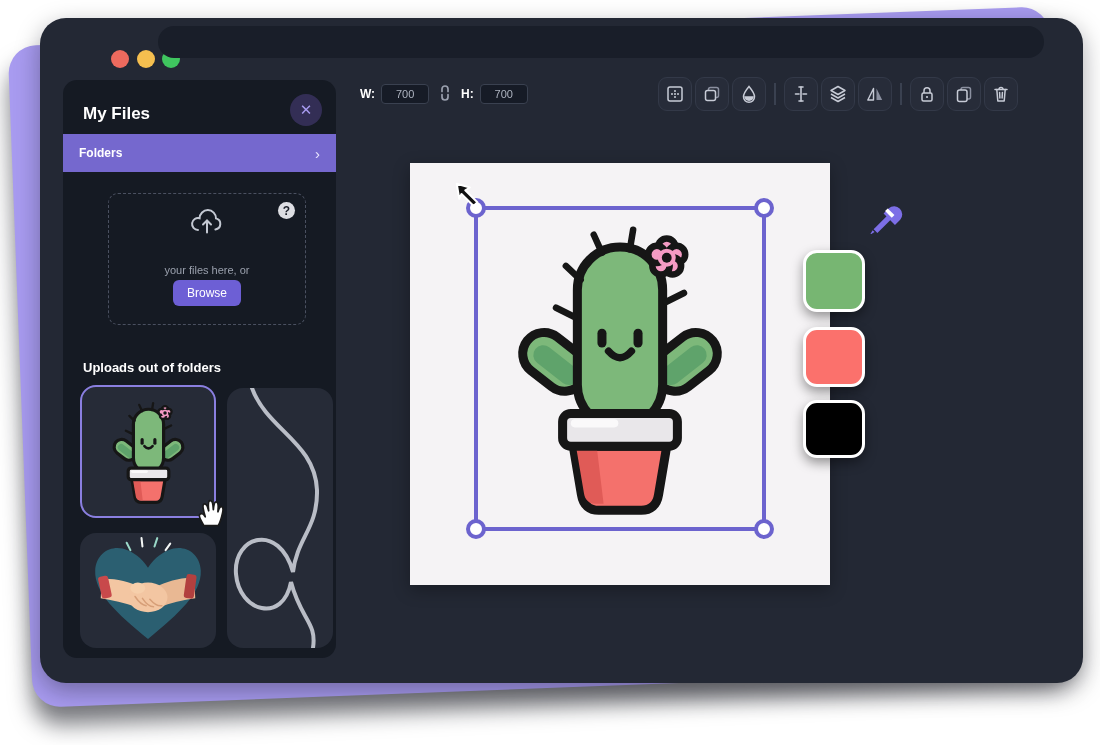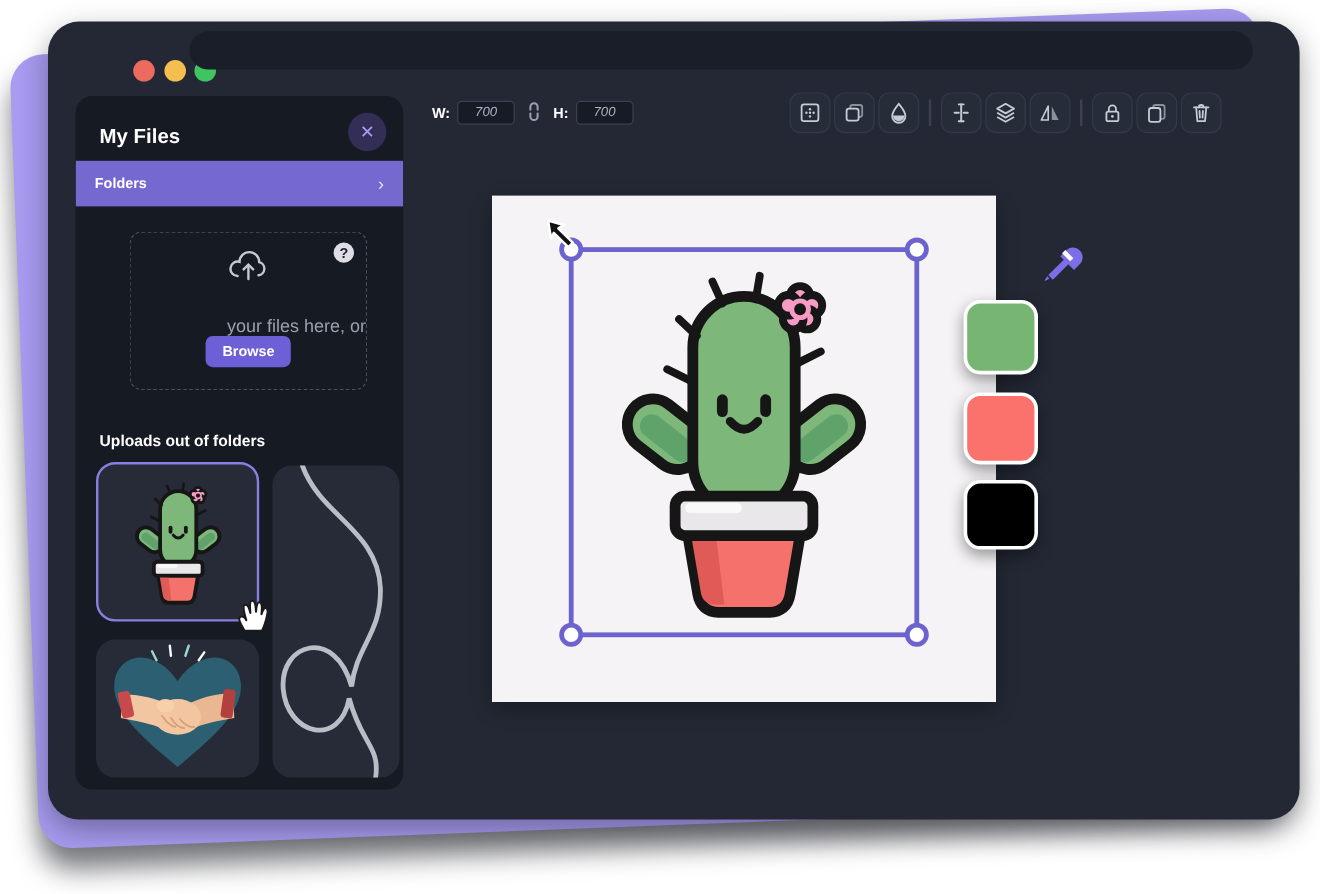--- a/index.html
+++ b/index.html
@@ -34,37 +34,37 @@
   .folders-chevron { color:#E8E5FF; font-size:15px; }
 
   .dropzone { position:absolute; left:45px; top:113px; width:198px; height:132px;
     border:1.5px dashed #4A5060; border-radius:10px; }
   .dz-help { position:absolute; right:10px; top:8px; width:17px; height:17px; border-radius:50%;
     background:#DDDEE3; color:#1A1E28; font-size:12px; font-weight:bold;
     display:flex; align-items:center; justify-content:center; cursor:pointer; }
   .dz-cloud { position:absolute; left:50%; top:14px; transform:translateX(-50%); }
   .dz-title { position:absolute; left:0; top:46px; width:100%; text-align:center;
     color:#fff; font-size:17px; font-weight:bold; }
-  .dz-sub { position:absolute; left:0; top:70px; width:100%; text-align:right; color:#9AA0AD; font-size:15px; }
+  .dz-sub { position:absolute; left:0; top:70px; width:100%; text-align:center; color:#9AA0AD; font-size:11px; }
   .browse-btn { position:absolute; left:50%; top:86px; transform:translateX(-50%);
-    padding:6px 14px; border:none; border-radius:6px; color:#fff; font-size:12px; font-weight:bold;
+    padding:6px 14px; border:none; border-radius:6px; color:#fff; font-size:12px; font-weight:normal;
     font-family:"Liberation Sans",sans-serif; cursor:pointer; }
 
   .uploads-heading { position:absolute; left:20px; top:280px; color:#fff; font-size:13px; font-weight:bold; }
 
   .thumb { position:absolute; background:#262B37; border-radius:16px; cursor:pointer; }
   .thumb-cactus { left:17px; top:305px; width:136px; height:133px; border:2px solid #8A7FE0; }
   .thumb-squiggle { left:164px; top:308px; width:106px; height:260px; }
   .thumb-heart { left:17px; top:453px; width:136px; height:115px; }
 
   
   .size-group { position:absolute; left:320px; top:59px; height:34px; display:flex; align-items:center; gap:6px; }
   .size-label { color:#fff; font-size:12px; font-weight:bold; }
   .size-input { width:48px; height:20px; background:#161B26; border:1px solid #3A4150; border-radius:4px;
-    color:#AEB4C0; font-size:11px; text-align:center; font-family:"Liberation Sans",sans-serif;font-style:italic; }
+    color:#AEB4C0; font-size:11px; text-align:center; font-family:"Liberation Sans",sans-serif; }
   .link-btn { background:none; border:none; padding:0 2px; cursor:pointer; }
 
   .tools { position:absolute; left:618px; top:59px; display:flex; align-items:center; gap:3px; }
   .tool-btn { width:34px; height:34px; background:#272C39; border:1px solid #333948; border-radius:9px;
     display:flex; align-items:center; justify-content:center; cursor:pointer; }
   .tool-div { width:2px; height:22px; background:#3A4150; margin:0 5px; }
 
   
   .canvas { position:absolute; left:370px; top:145px; width:420px; height:422px;
     background:#F5F3F5; box-shadow:0 5px 16px rgba(0,0,0,.3); }

